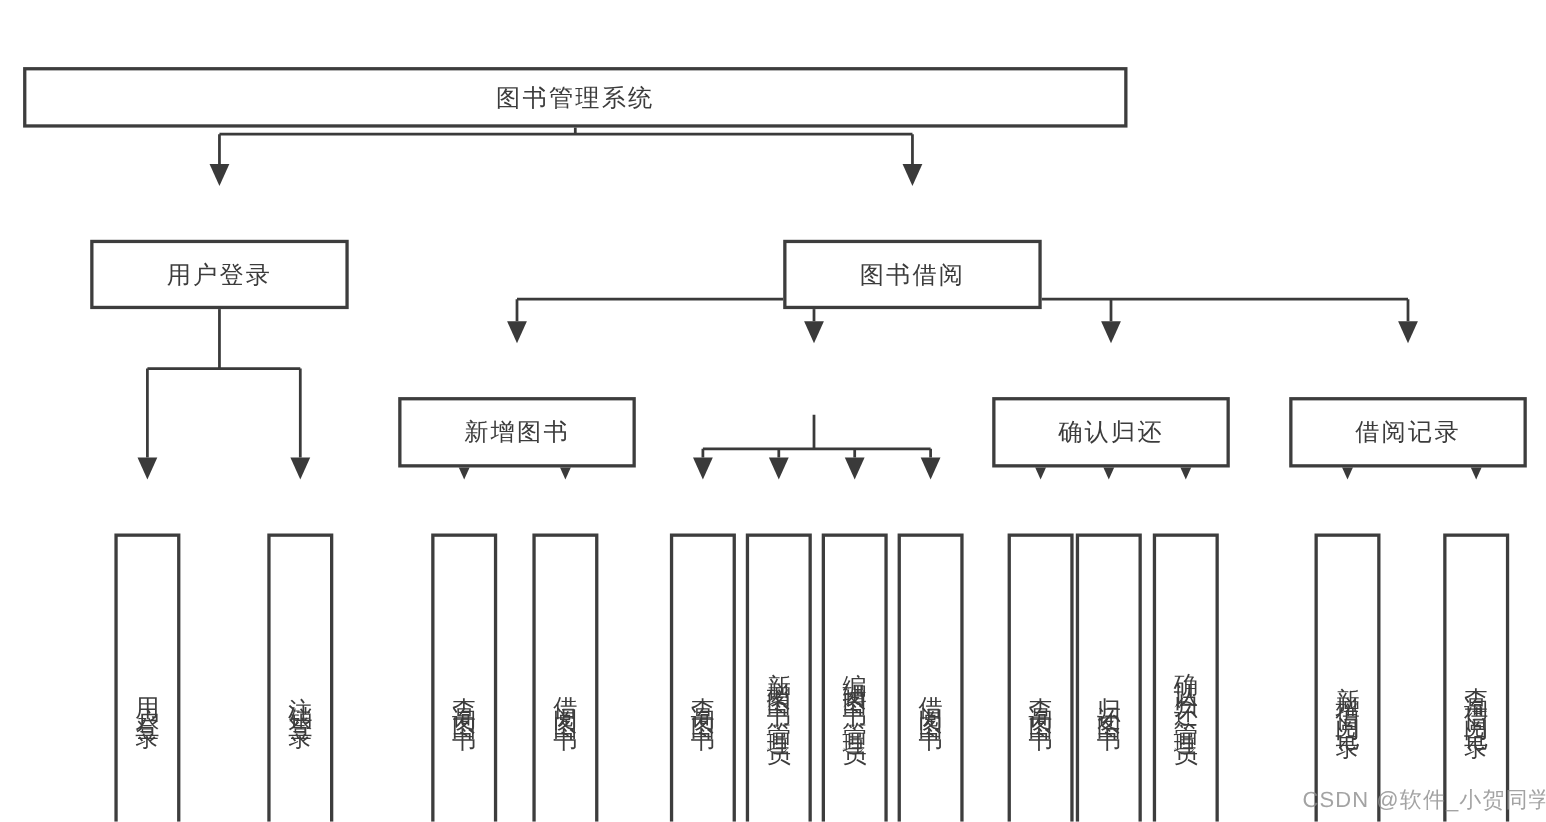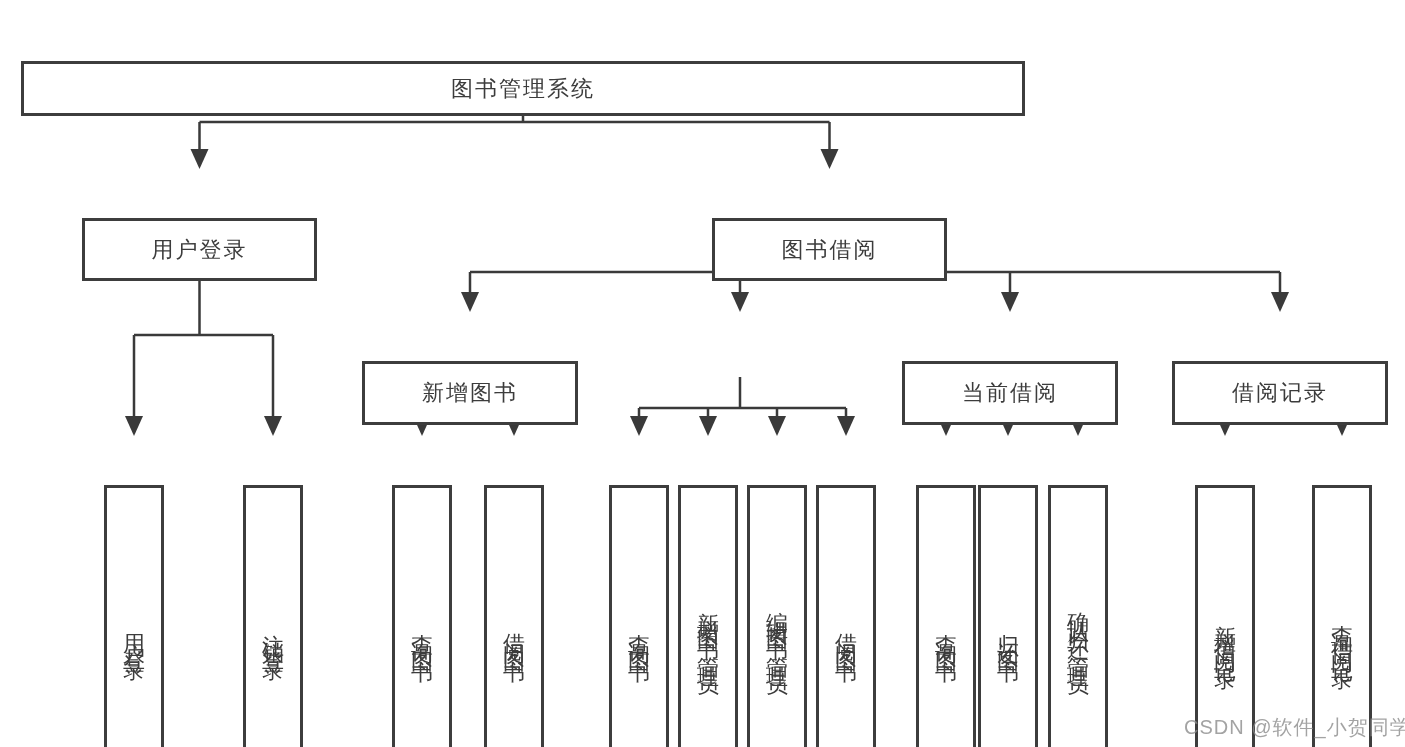--- a/index.html
+++ b/index.html
@@ -94,21 +94,21 @@
     <span>用户登录</span>
   </div>
   <div class="box h" style="left:712px;top:170px;width:235px;height:63px">
     <span>图书借阅</span>
   </div>
 
   <div class="box h" style="left:362px;top:313px;width:216px;height:64px">
     <span>新增图书</span>
   </div>
   <div class="box h" style="left:902px;top:313px;width:216px;height:64px">
-    <span>当前借阅</span>
+    <span>确认归还</span>
   </div>
   <div class="box h" style="left:1172px;top:313px;width:216px;height:64px">
     <span>借阅记录</span>
   </div>
 
   <div class="box v" style="left:104px;top:437px;width:60px;height:298px">
     <span>用户登录</span>
   </div>
   <div class="box v" style="left:243px;top:437px;width:60px;height:298px">
     <span>注销登录</span>

